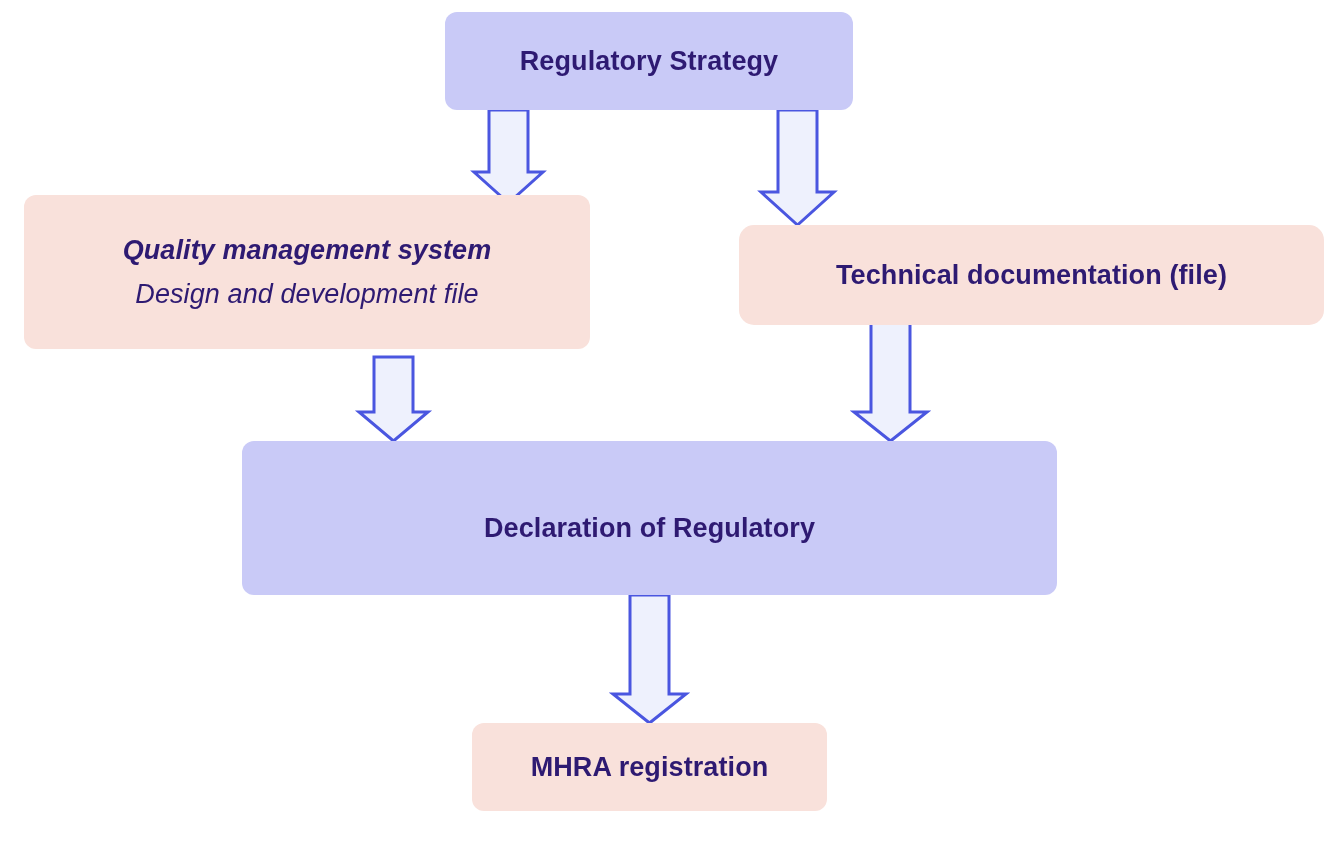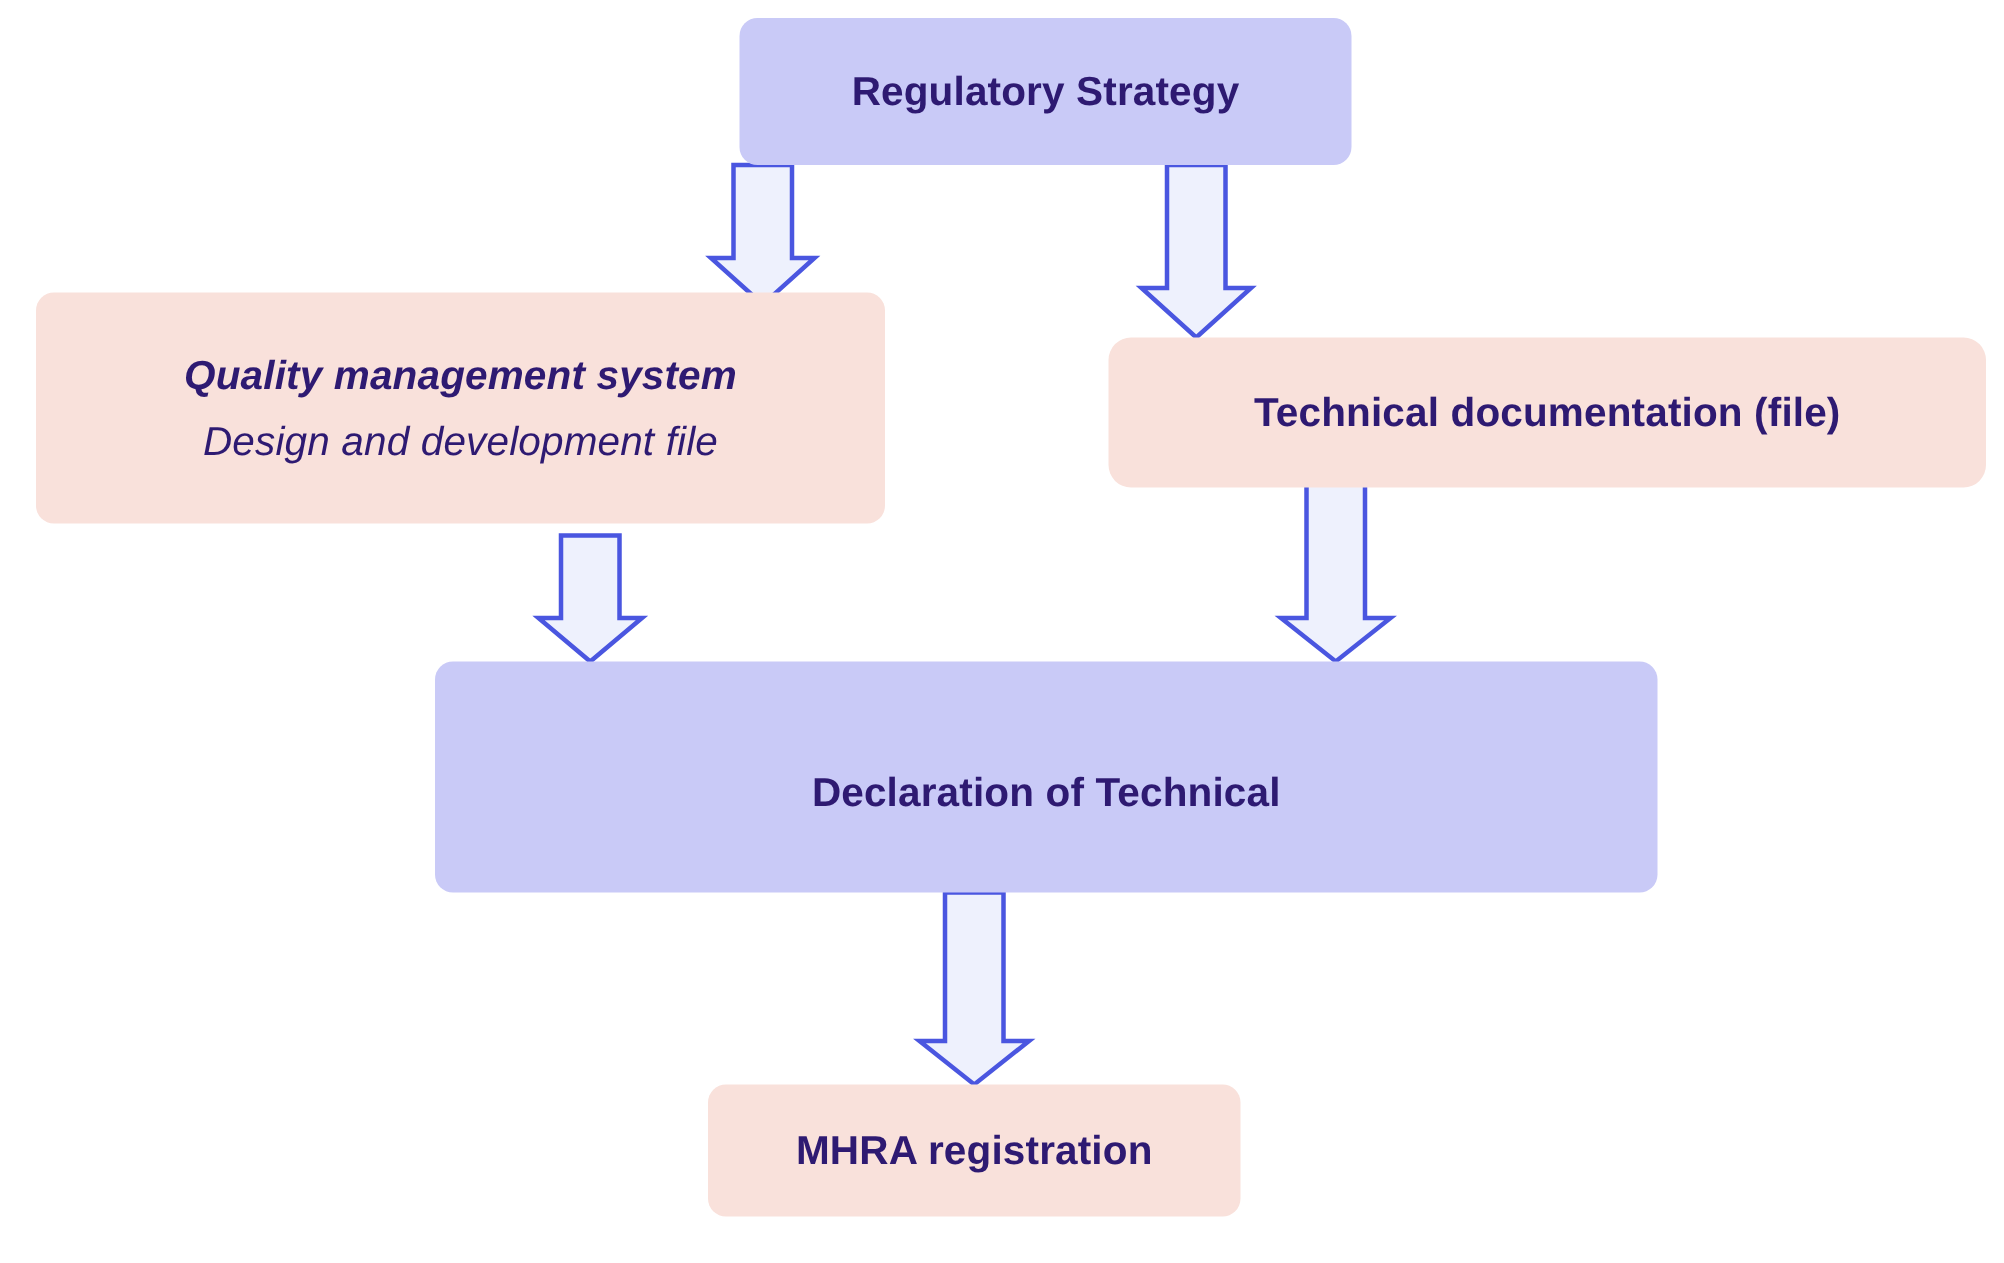--- a/index.html
+++ b/index.html
@@ -32,21 +32,21 @@
     box-sizing: border-box;
     border-radius: 12px;
     display: flex;
     flex-direction: column;
     align-items: center;
     justify-content: center;
     text-align: center;
     color: #2e1a72;
     z-index: 2;
   }
-  .node.fill-purple { background: #c9caf7; margin-left: 48px; }
+  .node.fill-purple { background: #c9caf7; }
   .node.fill-pink   { background: #f9e1db; }
 
   .node-line {
     display: block;
     width: 100%;
     letter-spacing: 0.1px;
   }
   .line-bold {
     font-weight: bold;
     font-size: 27px;
@@ -104,20 +104,20 @@
   <div class="node fill-pink" id="node-quality-management-system">
     <span class="node-line line-bold">Quality management system</span>
     <span class="node-line line-regular gap-sm">Design and development file</span>
   </div>
 
   <div class="node fill-pink" id="node-technical-documentation">
     <span class="node-line line-bold">Technical documentation (file)</span>
   </div>
 
   <div class="node fill-purple" id="node-approved-body-approval">
-    <span class="node-line line-bold gap-md">Declaration of Technical</span>
+    <span class="node-line line-bold gap-md">Declaration of Regulatory</span>
   </div>
 
   <div class="node fill-pink" id="node-mhra-registration">
     <span class="node-line line-bold">MHRA registration</span>
   </div>
 
 </div>
 
 </body></html>

